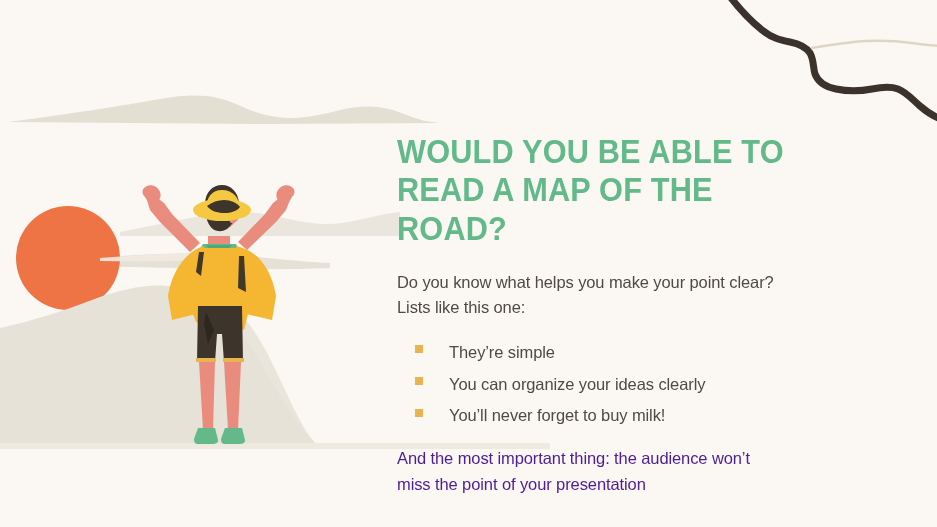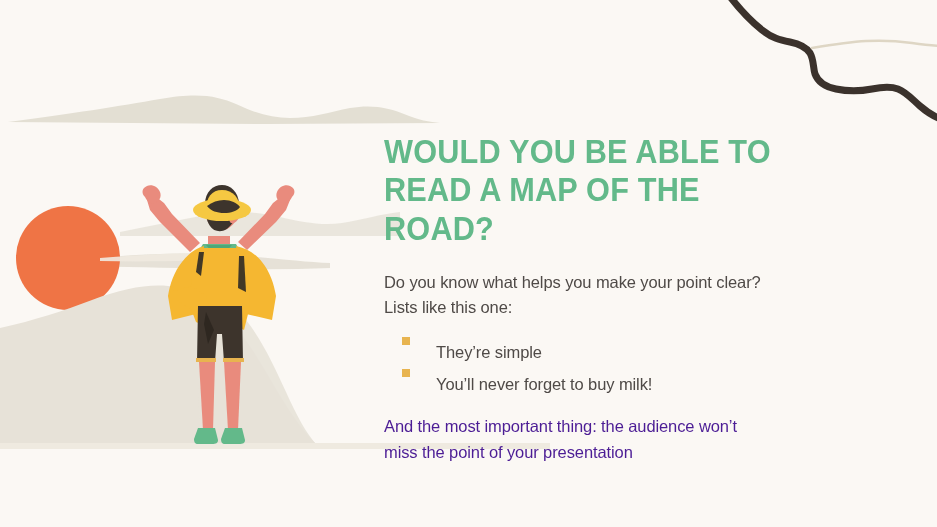--- a/index.html
+++ b/index.html
@@ -28,21 +28,21 @@
     position: absolute;
     left: 0; top: 0;
     width: 937px;
     height: 527px;
     pointer-events: none;
   }
 
   
   #text-col {
     position: absolute;
-    left: 384px;
+    left: 397px;
     top: 133px;
     width: 430px;
   }
 
   #title {
     font-family: "Liberation Sans Narrow", "Liberation Sans", sans-serif;
     font-weight: bold;
     font-size: 33px;
     line-height: 1.16;
     letter-spacing: 0.2px;
@@ -62,21 +62,21 @@
     letter-spacing: -0.1px;
   }
 
   #bullet-list {
     margin-top: 19px;
     list-style: none;
   }
 
   .bullet-row {
     display: flex;
-    align-items: flex-start;
+    align-items: center;
     margin-bottom: 7px;
   }
 
   .bullet-mark {
     width: 8px;
     height: 8px;
     background: #e8b44f;
     flex: 0 0 8px;
     margin-right: 26px;
     position: relative;
@@ -227,20 +227,24 @@
     <p id="intro">Do you know what helps you make your point clear?
 Lists like this one:</p>
 
     <ul id="bullet-list">
       <li class="bullet-row">
         <span class="bullet-mark"></span>
         <span class="bullet-text">They’re simple</span>
       </li>
       <li class="bullet-row">
         <span class="bullet-mark"></span>
+        <span class="bullet-text">You can organize your ideas clearly</span>
+      </li>
+      <li class="bullet-row">
+        <span class="bullet-mark"></span>
         <span class="bullet-text">You’ll never forget to buy milk!</span>
       </li>
     </ul>
 
     <p id="outro">And the most important thing: the audience won’t
 miss the point of your presentation</p>
   </div>
 
 </div>
 

